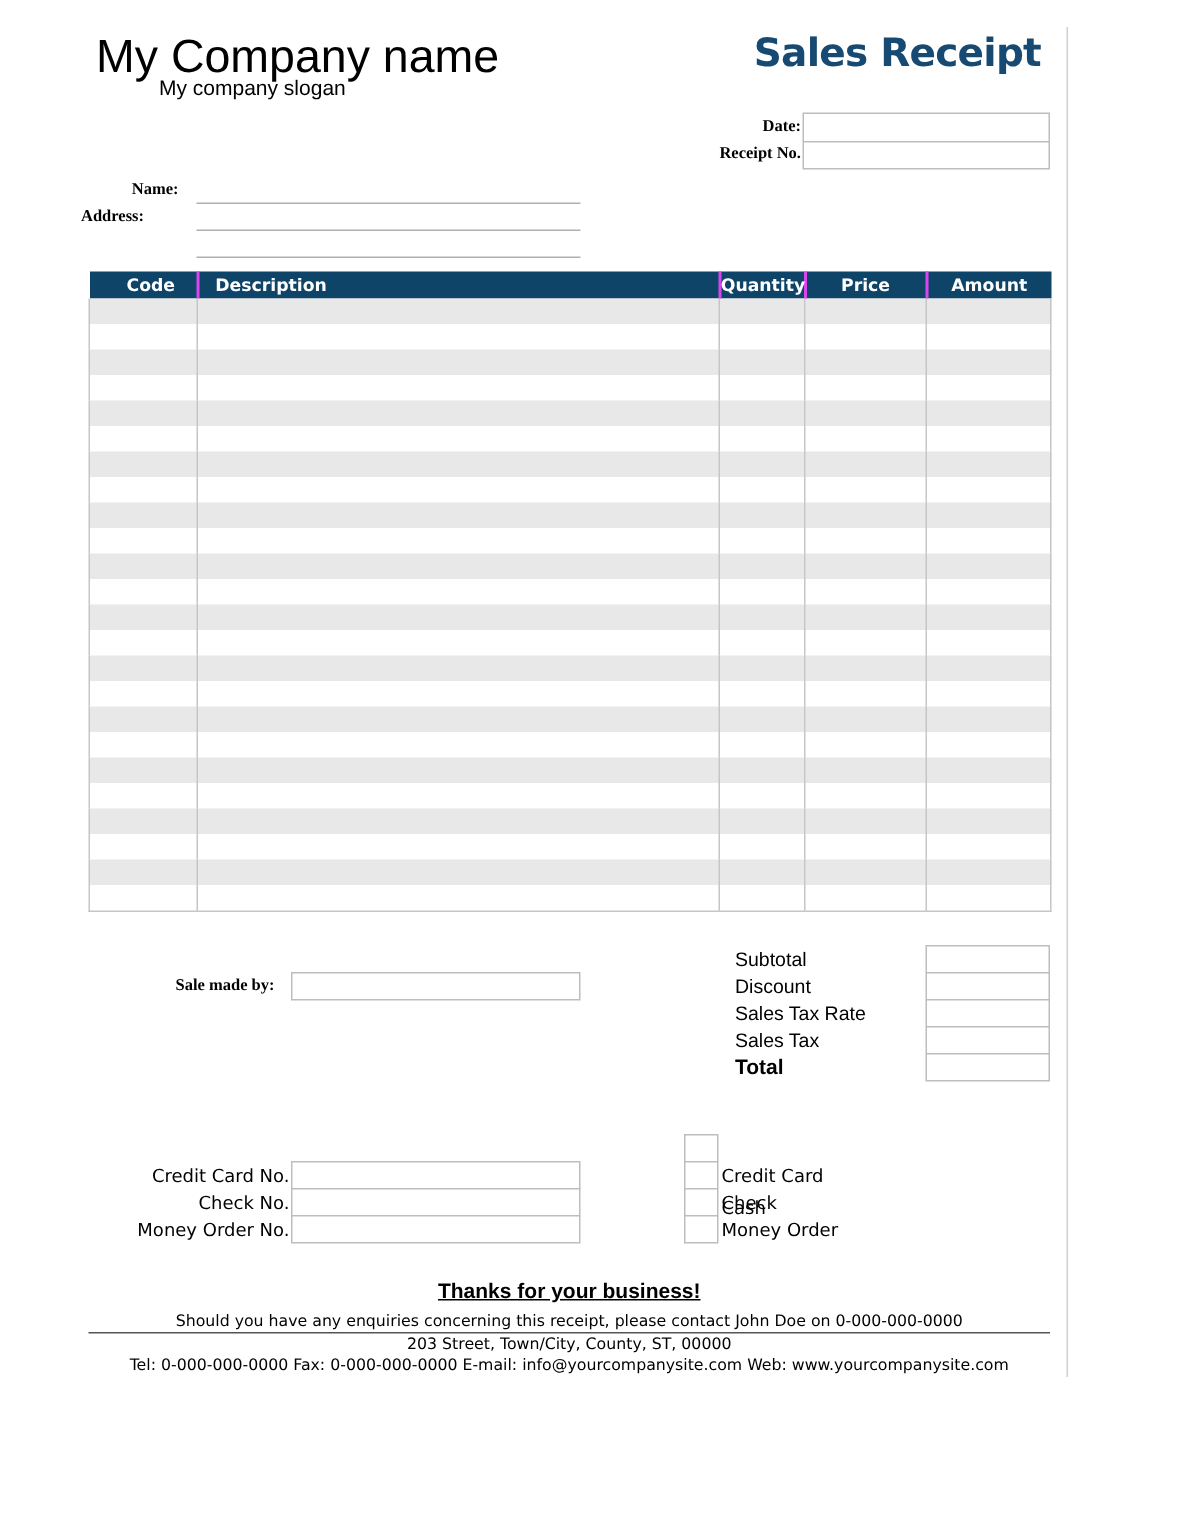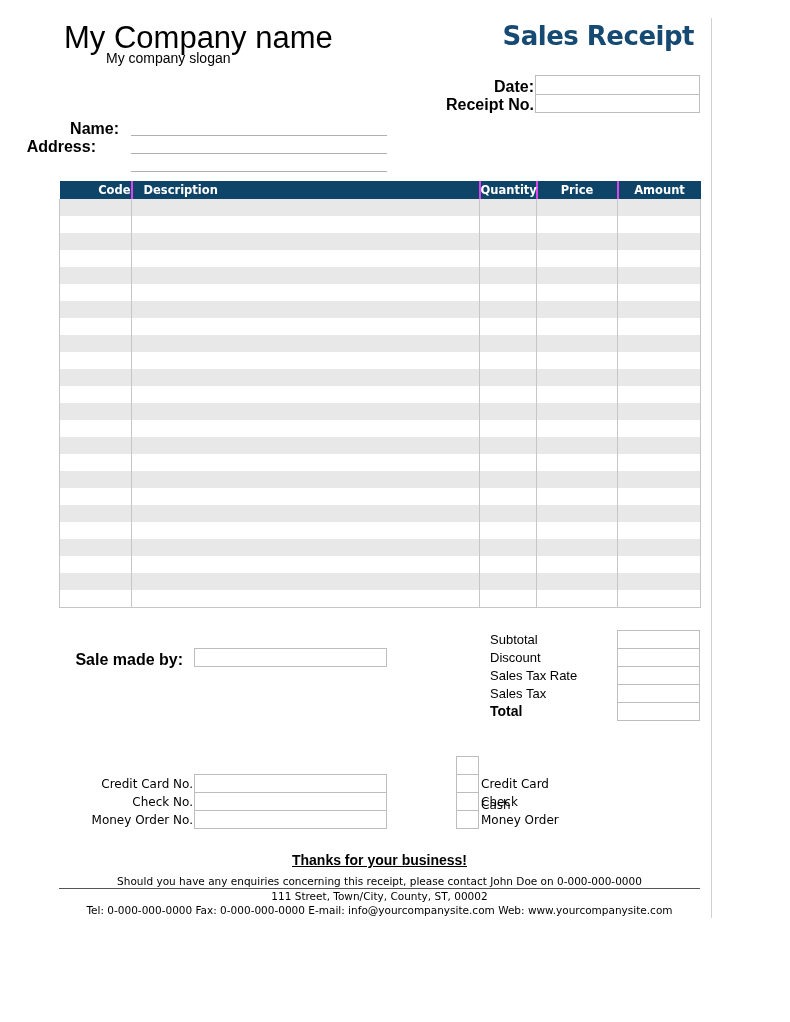--- a/index.html
+++ b/index.html
@@ -2,21 +2,21 @@
 <html><head>
 <meta charset="utf-8">
 <style>
   html, body { margin:0; padding:0; background:#fff; }
   body { width:790px; height:1022px; position:relative; overflow:hidden; font-family:"Liberation Sans", sans-serif; color:#000; }
   .abs { position:absolute; }
   .page-edge { position:absolute; left:711px; top:18px; width:1px; height:900px; background:#d0d0d0; }
   .company-name { left:64px; top:20px; font-size:31px; line-height:36px; }
   .slogan { left:71px; top:50px; font-size:14px;margin-left:35px; }
   .title { right:96px; top:21px; font-size:26px; font-weight:bold; color:#174a72; font-family:"DejaVu Sans", sans-serif; letter-spacing:-0.5px; }
-  .lbl-r { text-align:left; font-weight:bold; font-size:16px; font-family:Liberation Sans, sans-serif; }
+  .lbl-r { text-align:left; font-weight:bold; font-size:11px; font-family:Liberation Serif, serif; }
   .box { position:absolute; border:1px solid #bdbdbd; box-sizing:border-box; background:#fff; }
   .uline { position:absolute; height:1px; background:#b0b0b0; }
   table.items { position:absolute; left:59px; top:181px; border-collapse:collapse; width:641px; table-layout:fixed; }
   table.items th { background:#0f4469; color:#fff; font-size:11.5px; font-weight:bold; height:18px; padding:0; font-family:"DejaVu Sans", sans-serif; border-left:2px solid #d946ef; }
   table.items th:first-child { border-left:none; }
   table.items td { height:17px; padding:0; border-left:1px solid #c6c6c6; border-right:1px solid #c6c6c6; }
   table.items tr:nth-child(odd) td { background:#e8e8e8; }
   table.items tbody tr:last-child td { border-bottom:1px solid #c6c6c6; }
   .tot-lbl { position:absolute; left:490px; font-size:13px; }
   .pay-lbl { position:absolute; font-size:12px; font-family:"DejaVu Sans", sans-serif; }
@@ -45,21 +45,21 @@
 <table class="items">
   <colgroup>
     <col style="width:72px">
       <col style="width:348px">
       <col style="width:57px">
       <col style="width:81px">
       <col style="width:83px">
   </colgroup>
   <thead>
     <tr>
-      <th style="text-align:right;padding-left:11px;">Code</th>
+      <th style="text-align:center;padding-left:11px;">Code</th>
       <th style="text-align:left;padding-left:11px;">Description</th>
       <th>Quantity</th>
       <th>Price</th>
       <th>Amount</th>
     </tr>
   </thead>
   <tbody id="items-body">
       <tr>
         <td></td>
         <td></td>
@@ -257,14 +257,14 @@
 <div class="box" style="left:456px; top:774px; width:23px; height:19px;"></div>
 <div class="pay-lbl" style="left:481px; top:777px;">Credit Card</div>
 <div class="box" style="left:456px; top:792px; width:23px; height:19px;"></div>
 <div class="pay-lbl" style="left:481px; top:795px;">Check</div>
 <div class="box" style="left:456px; top:810px; width:23px; height:19px;"></div>
 <div class="pay-lbl" style="left:481px; top:813px;">Money Order</div>
 
 <div class="footer-line" style="top:852px; font-family:'Liberation Sans', sans-serif; font-weight:bold; font-size:14px;text-decoration:underline;">Thanks for your business!</div>
 <div class="footer-line" style="top:875px;">Should you have any enquiries concerning this receipt, please contact John Doe on 0-000-000-0000</div>
 <div class="abs" style="left:59px; top:888px; width:641px; height:1px; background:#555;"></div>
-<div class="footer-line" style="top:890px;">111 Street, Town/City, County, ST, 00002</div>
+<div class="footer-line" style="top:890px;">203 Street, Town/City, County, ST, 00000</div>
 <div class="footer-line" style="top:904px;">Tel: 0-000-000-0000 Fax: 0-000-000-0000 E-mail: info@yourcompanysite.com Web: www.yourcompanysite.com</div>
 
 </body></html>

